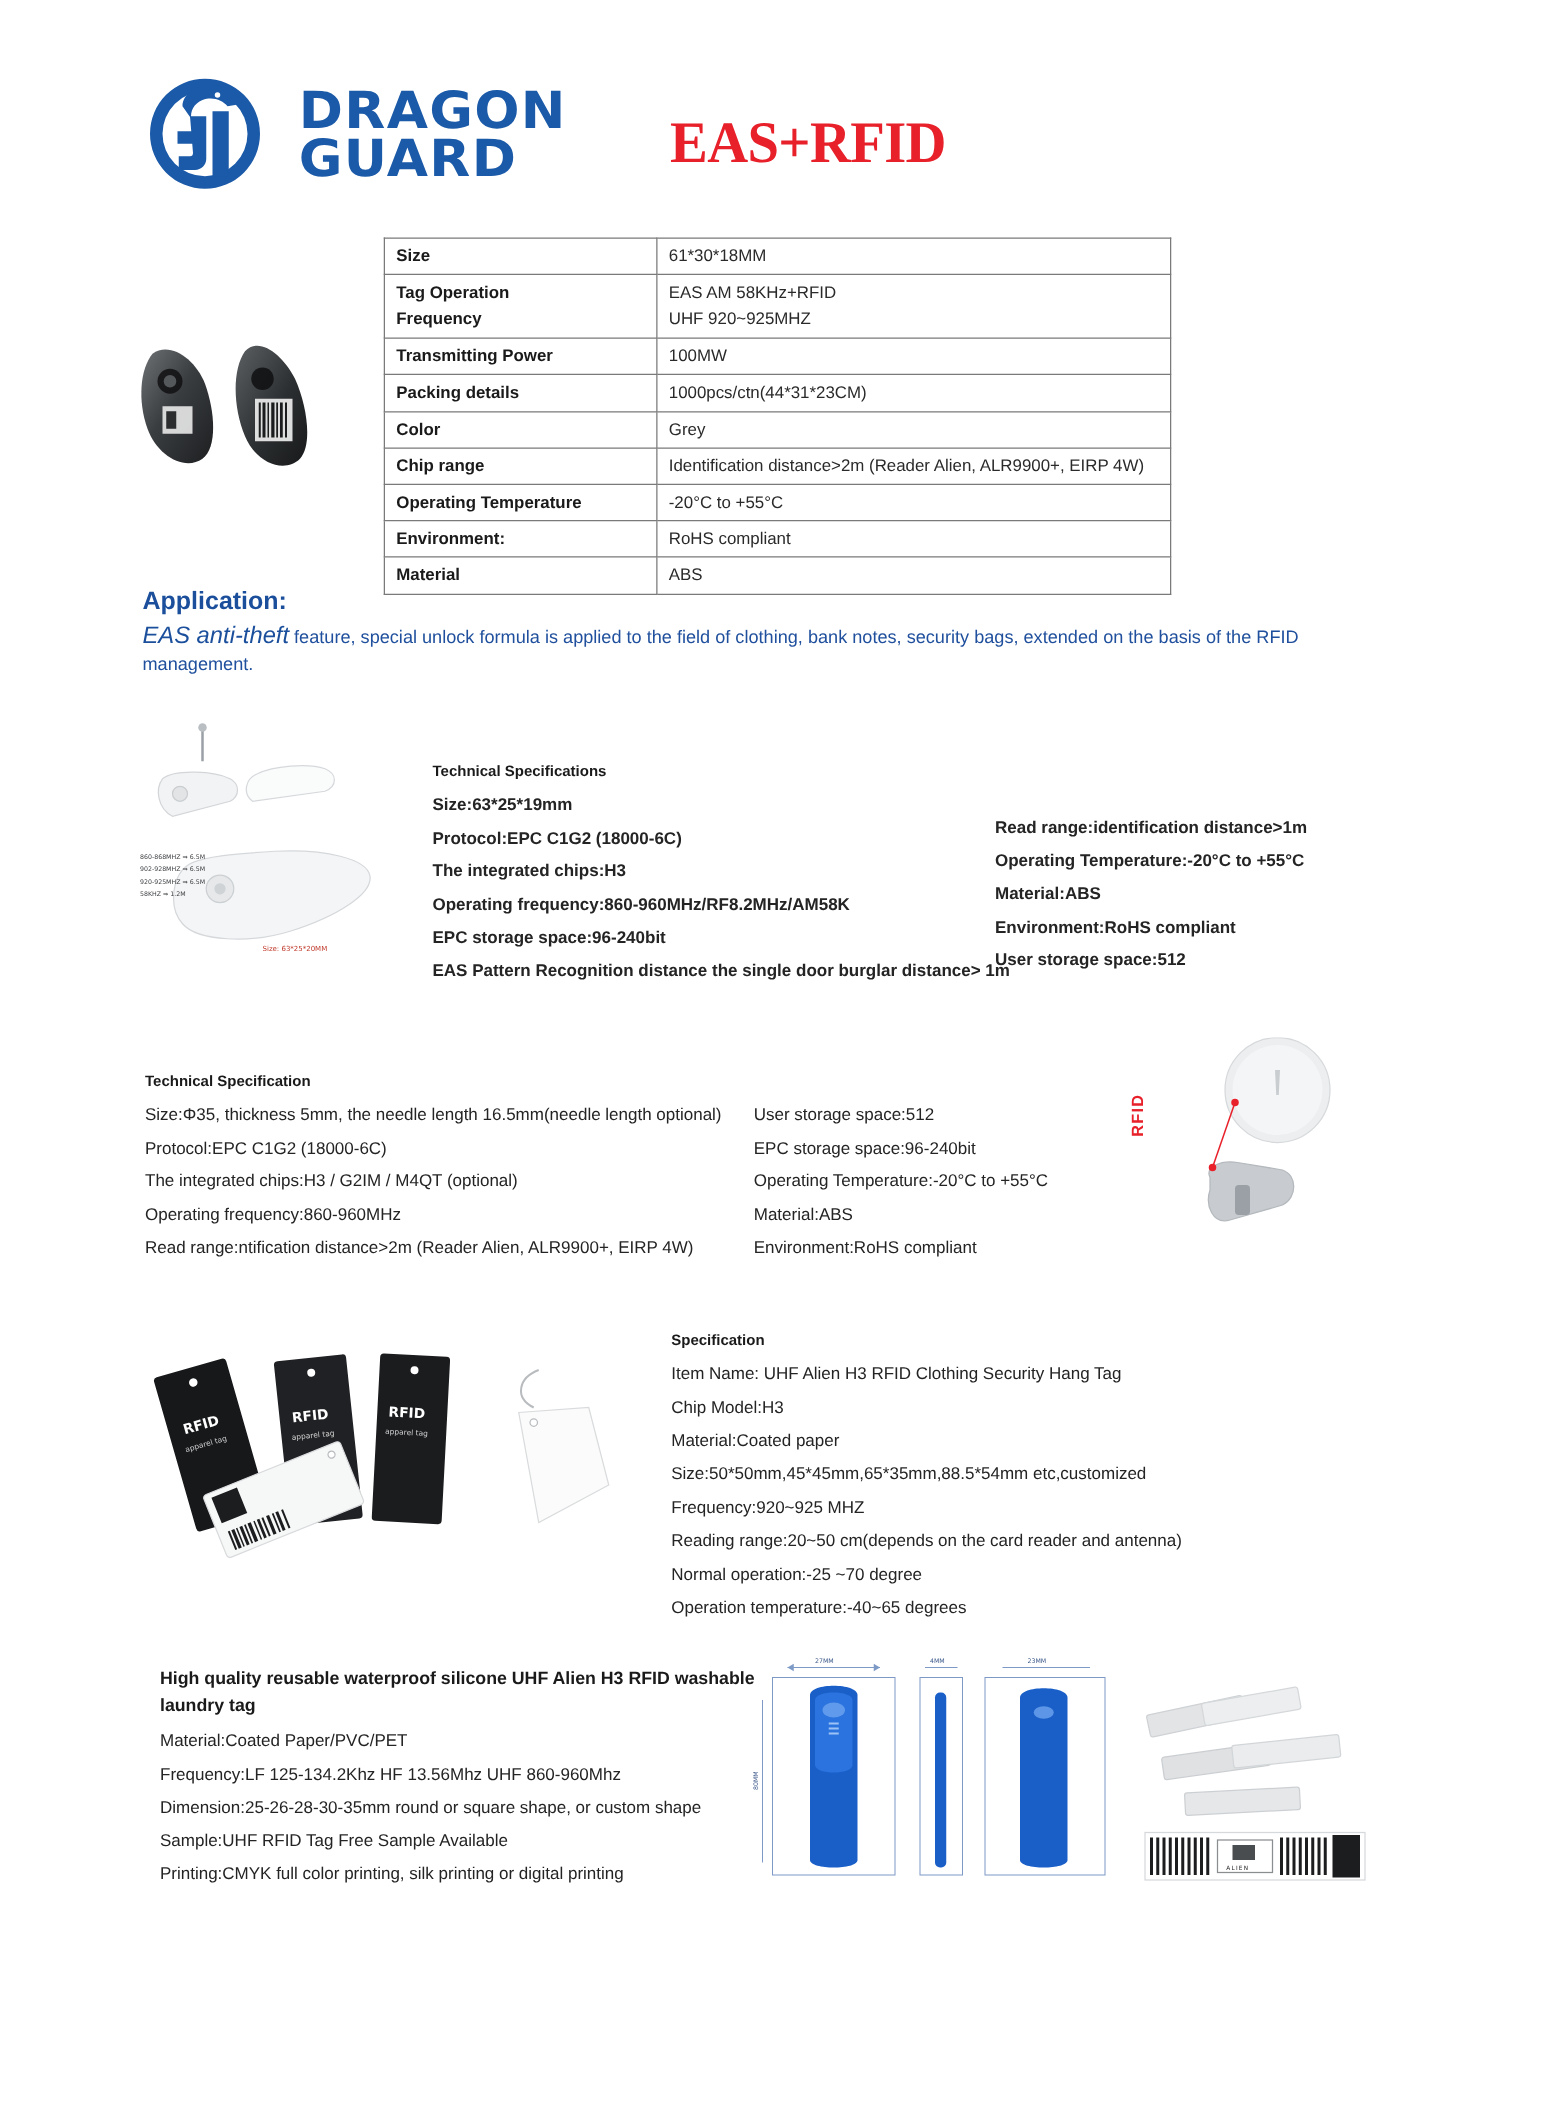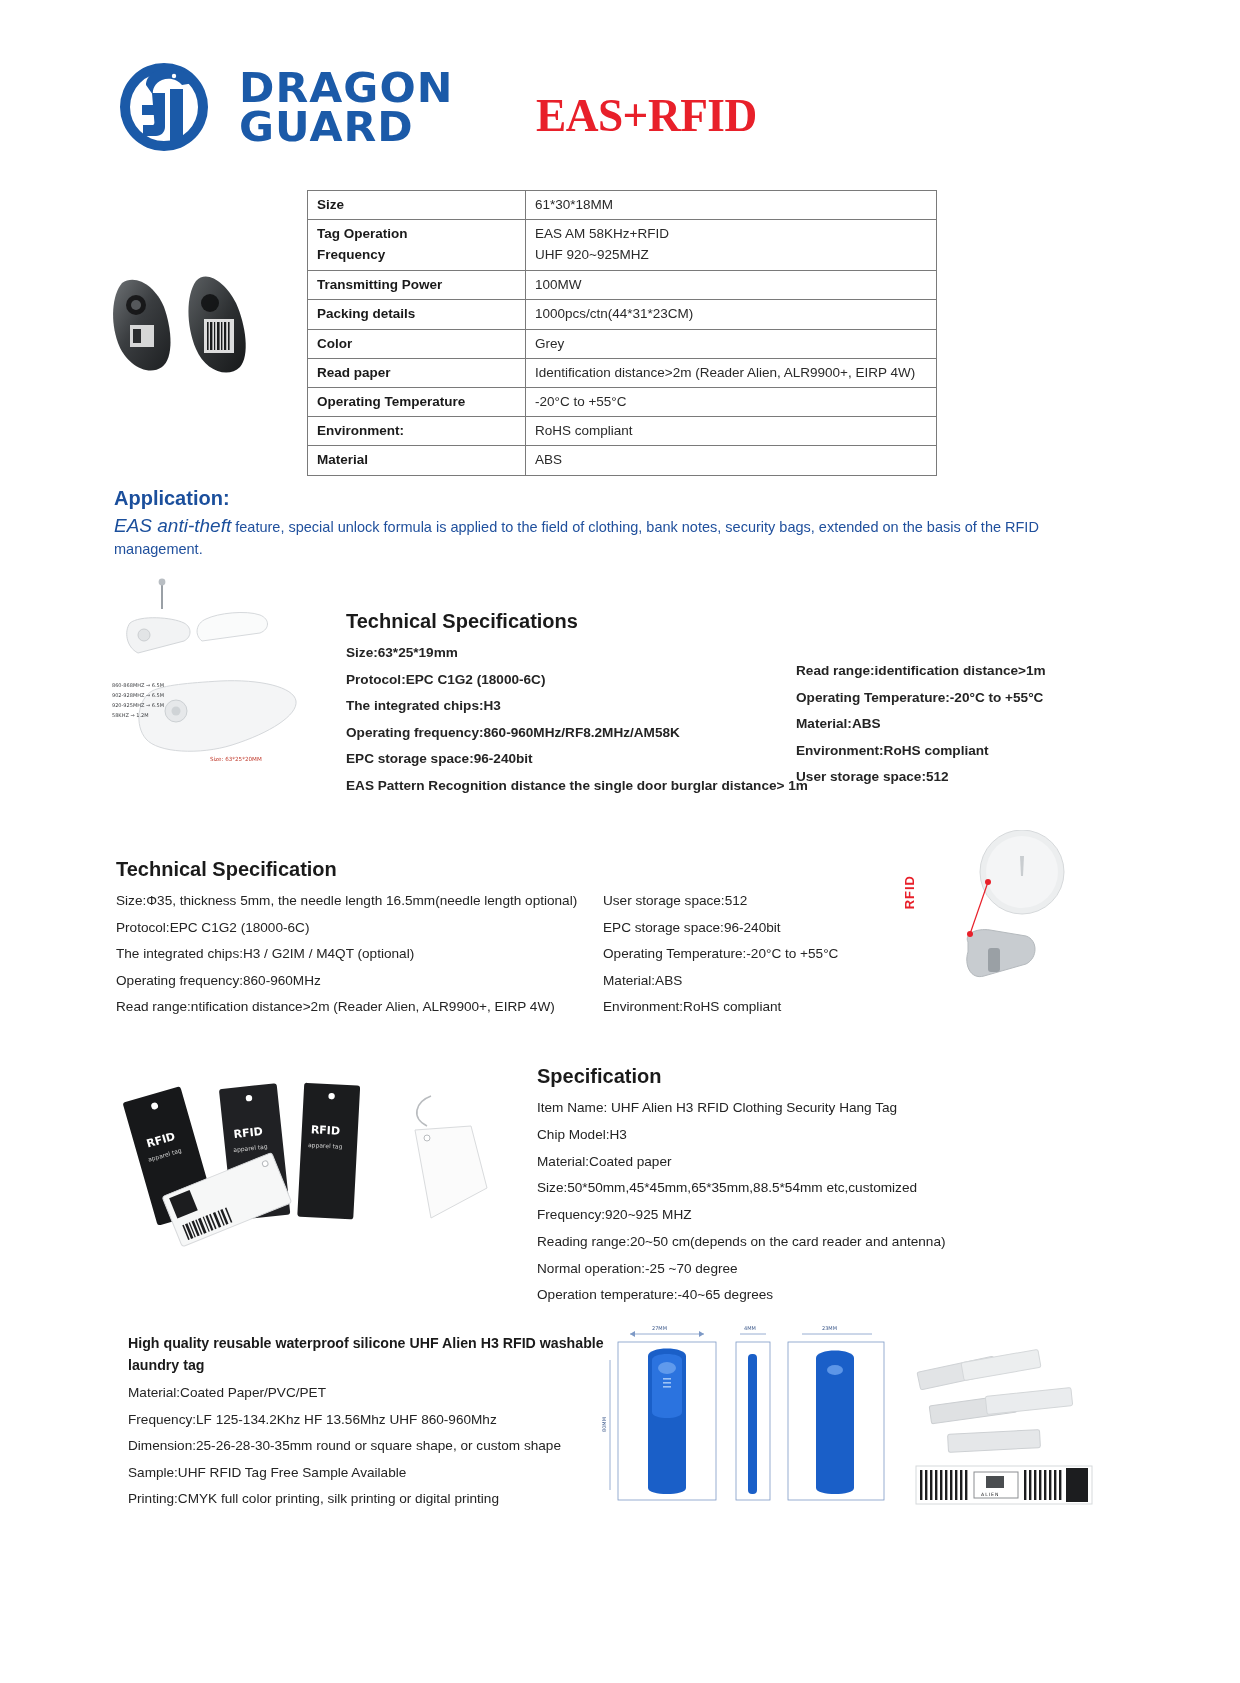--- a/index.html
+++ b/index.html
@@ -85,21 +85,21 @@
   
   .tag-photo {
     position: absolute;
     left: 100px; top: 255px;
     width: 180px; height: 140px;
   }
 
   
   .application {
     position: absolute;
-    left: 114px; top: 487px;
+    left: 114px; top: 470px;
     width: 1010px;
   }
   .application h2 {
     margin: 0;
     font-size: 20px;
     color: #1b4f9c;
     font-weight: bold;
   }
   .application p {
     margin: 3px 0 0 0;
@@ -123,21 +123,21 @@
     left: 110px; top: 575px;
     width: 215px; height: 220px;
   }
   .sec1 {
     position: absolute;
     left: 346px; top: 610px;
     width: 790px;
   }
   .sec1 h3, .sec2 h3, .sec3 h3 {
     margin: 0 0 7px 0;
-    font-size: 20px;
+    font-size: 12px;
     font-weight: bold;
     color: #1a1a1a;
   }
   .sec1-cols { display: flex; font-weight: bold; }
   .sec1-cols .col-a { width: 450px; }
   .sec1-cols .col-b { width: 330px; padding-top: 18px; }
   .line {
     font-size: 13.6px;
     line-height: 1.95;
     color: #242424;
@@ -294,21 +294,21 @@
     </tr>
     <tr>
       <td class="k">Packing details</td>
       <td class="v">1000pcs/ctn(44*31*23CM)</td>
     </tr>
     <tr>
       <td class="k">Color</td>
       <td class="v">Grey</td>
     </tr>
     <tr>
-      <td class="k">Read paper</td>
+      <td class="k">Chip range</td>
       <td class="v">Identification distance&gt;2m (Reader Alien, ALR9900+, EIRP 4W)</td>
     </tr>
     <tr>
       <td class="k">Operating Temperature</td>
       <td class="v">-20°C to +55°C</td>
     </tr>
     <tr>
       <td class="k">Environment:</td>
       <td class="v">RoHS compliant</td>
     </tr>

